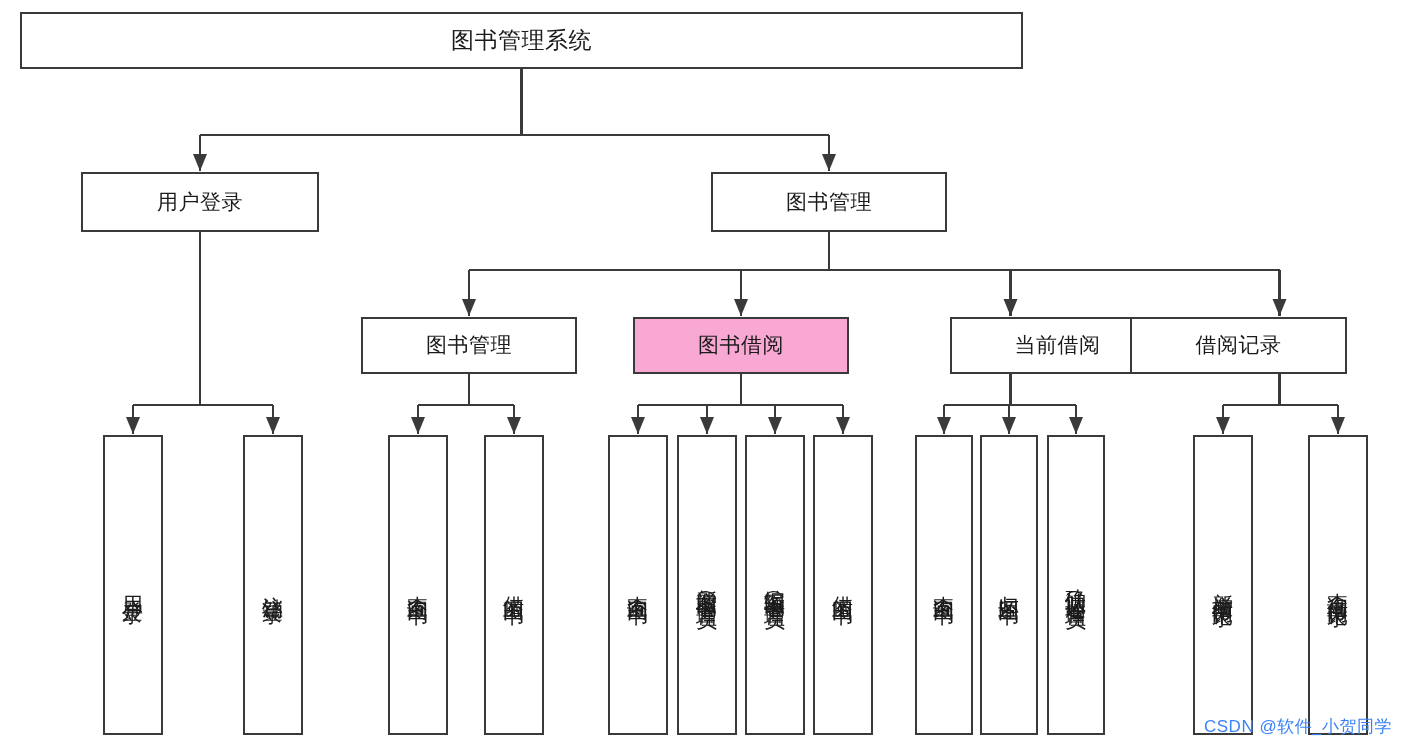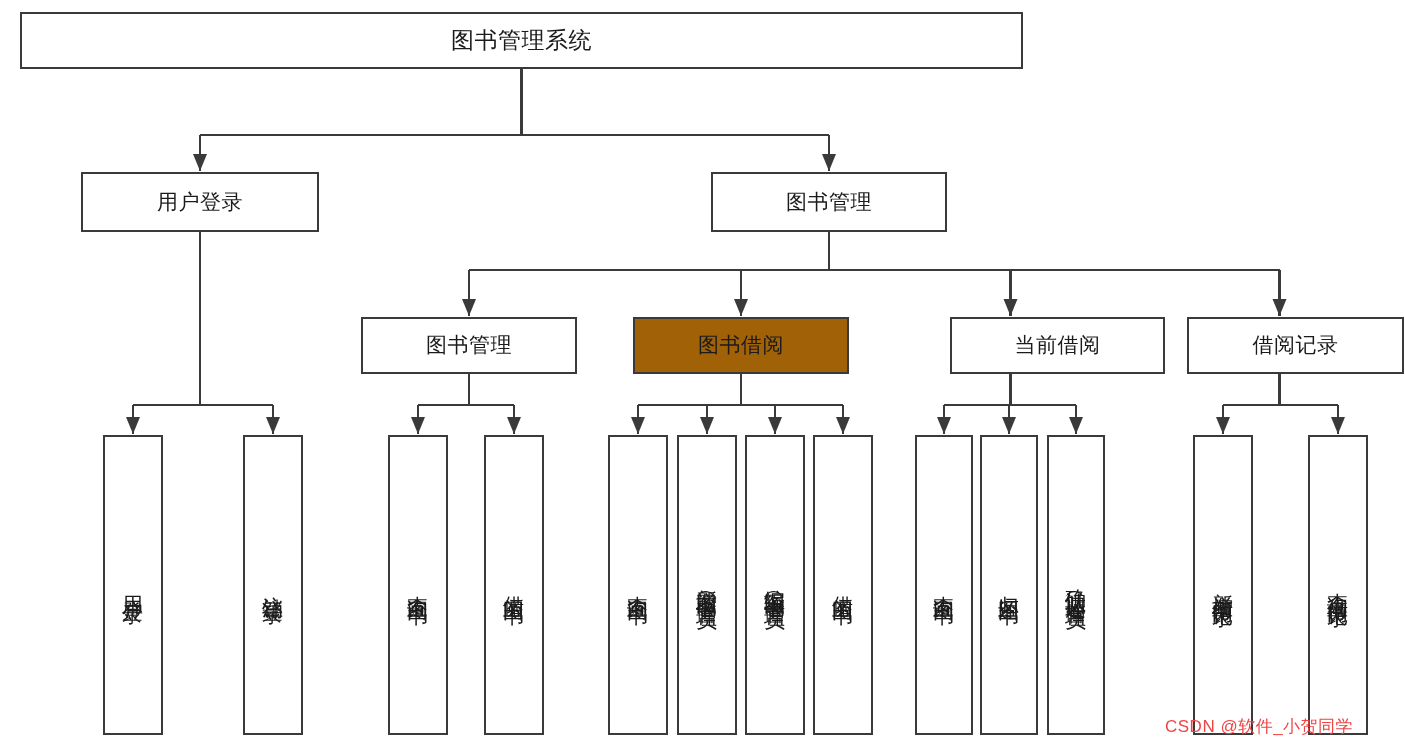--- a/index.html
+++ b/index.html
@@ -135,27 +135,27 @@
       </div>
       <div class="node horiz" style="left: 81px; top: 172px; width: 238px; height: 60px; border-color: rgb(58, 58, 58); background: rgb(255, 255, 255);">
         <span class="label">用户登录</span>
       </div>
       <div class="node horiz" style="left: 711px; top: 172px; width: 236px; height: 60px; border-color: rgb(58, 58, 58); background: rgb(255, 255, 255); justify-content: center;">
         <span class="label">图书管理</span>
       </div>
       <div class="node horiz" style="left: 361px; top: 317px; width: 216px; height: 57px; border-color: rgb(58, 58, 58); background: rgb(255, 255, 255);">
         <span class="label">图书管理</span>
       </div>
-      <div class="node horiz" style="left: 633px; top: 317px; width: 216px; height: 57px; border-color: rgb(58, 58, 58); background: #a16207;">
+      <div class="node horiz" style="left: 633px; top: 317px; width: 216px; height: 57px; border-color: rgb(58, 58, 58); background: #f9a8d4;">
         <span class="label">图书借阅</span>
       </div>
       <div class="node horiz" style="left: 950px; top: 317px; width: 215px; height: 57px; border-color: rgb(58, 58, 58); background: rgb(255, 255, 255);">
         <span class="label">当前借阅</span>
       </div>
-      <div class="node horiz" style="left: 1187px; top: 317px; width: 217px; height: 57px; border-color: rgb(58, 58, 58); background: rgb(255, 255, 255);">
+      <div class="node horiz" style="left: 1130px; top: 317px; width: 217px; height: 57px; border-color: rgb(58, 58, 58); background: rgb(255, 255, 255);">
         <span class="label">借阅记录</span>
       </div>
       <div class="node vert" style="left: 103px; top: 435px; width: 60px; height: 300px; border-color: rgb(58, 58, 58); background: rgb(255, 255, 255);">
         <span class="label">用户登录</span>
       </div>
       <div class="node vert" style="left: 243px; top: 435px; width: 60px; height: 300px; border-color: rgb(58, 58, 58); background: rgb(255, 255, 255);">
         <span class="label">注销登录</span>
       </div>
       <div class="node vert" style="left: 388px; top: 435px; width: 60px; height: 300px; border-color: rgb(58, 58, 58); background: rgb(255, 255, 255);">
         <span class="label">查询图书</span>
@@ -184,14 +184,14 @@
       <div class="node vert" style="left: 1047px; top: 435px; width: 58px; height: 300px; border-color: rgb(58, 58, 58); background: rgb(255, 255, 255);">
         <span class="label">确认归还（管理员）</span>
       </div>
       <div class="node vert" style="left: 1193px; top: 435px; width: 60px; height: 300px; border-color: rgb(58, 58, 58); background: rgb(255, 255, 255);">
         <span class="label">新增借阅记录</span>
       </div>
       <div class="node vert" style="left: 1308px; top: 435px; width: 60px; height: 300px; border-color: rgb(58, 58, 58); background: rgb(255, 255, 255);">
         <span class="label">查询借阅记录</span>
       </div>
     </div>
-  <div id="watermark" style="left: 1165px; top: 715px; color: #ef4444; text-align: center;">CSDN @软件_小贺同学</div>
+  <div id="watermark" style="left: 1204px; top: 715px; color: #3b82f6; text-align: center;">CSDN @软件_小贺同学</div>
 </div>
 
 </body></html>

